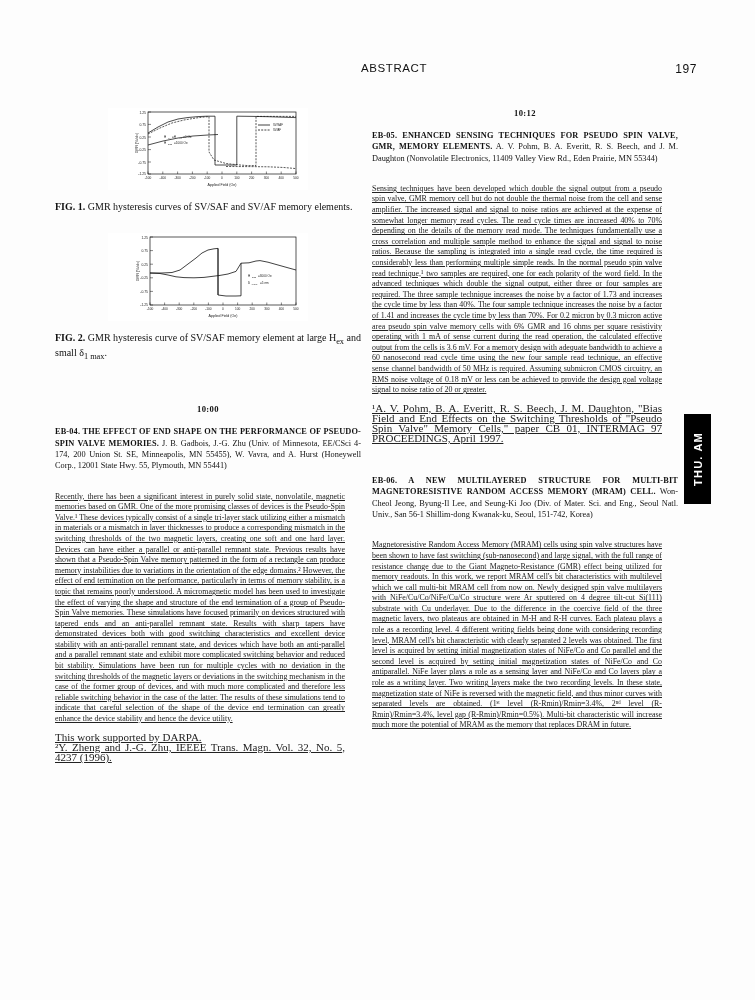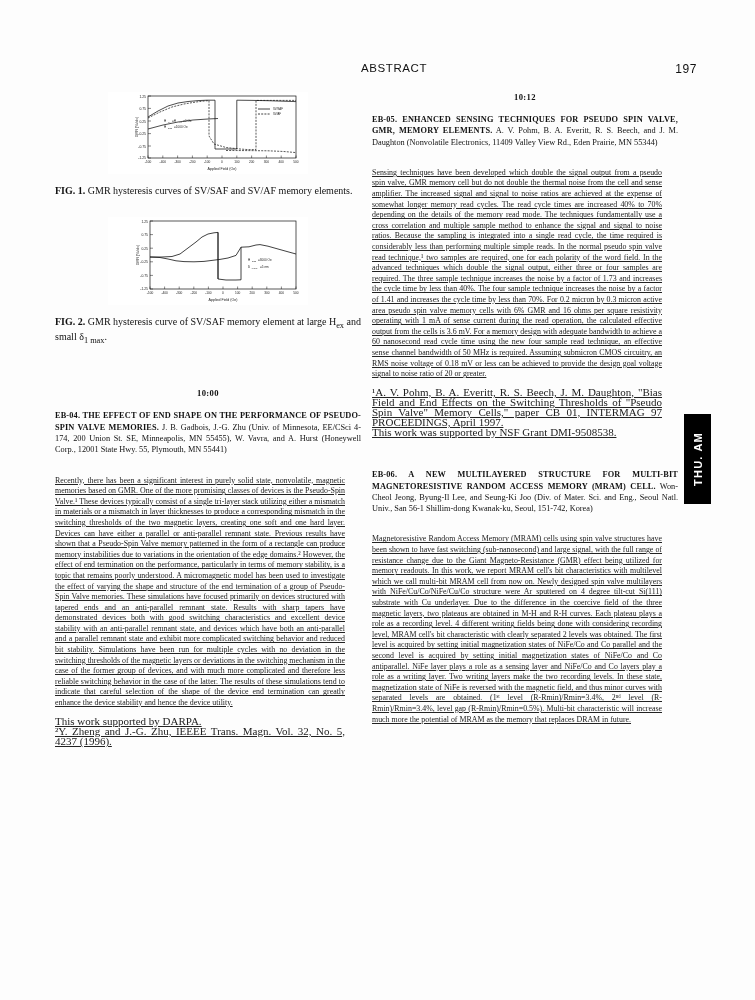--- a/index.html
+++ b/index.html
@@ -42,21 +42,21 @@
   .running-head .rh-page {
     position: absolute;
     right: 0;
     top: 0;
     font-size: 12px;
   }
 
   
   .col {
     position: absolute;
-    top: 92px;
+    top: 108px;
     width: 306px;
   }
   .col-left  { left: 55px; }
   .col-right { left: 372px; }
 
   
   p {
     margin: 0 16px 0 0;
     font-size: 7.9px;
     line-height: 10.6px;
@@ -337,21 +337,20 @@
 
     <div class="time-slot">10:12</div>
     <div class="gap-m"></div>
     <div class="abstract-head">
       <span class="title">EB-05. ENHANCED SENSING TECHNIQUES FOR PSEUDO SPIN VALVE, GMR, MEMORY ELEMENTS.</span><span class="authors">  A. V. Pohm, B. A. Everitt, R. S. Beech, and J. M. Daughton </span><span class="affil"> (Nonvolatile Electronics, 11409 Valley View Rd., Eden Prairie, MN 55344)</span>
     </div>
     <div class="gap-l"></div>
     <p class="body">Sensing techniques have been developed which double the signal output from a pseudo spin valve, GMR memory cell but do not double the thermal noise from the cell and sense amplifier. The increased signal and signal to noise ratios are achieved at the expense of somewhat longer memory read cycles. The read cycle times are increased 40% to 70% depending on the details of the memory read mode. The techniques fundamentally use a cross correlation and multiple sample method to enhance the signal and signal to noise ratios. Because the sampling is integrated into a single read cycle, the time required is considerably less than performing multiple simple reads. In the normal pseudo spin valve read technique,¹ two samples are required, one for each polarity of the word field. In the advanced techniques which double the signal output, either three or four samples are required. The three sample technique increases the noise by a factor of 1.73 and increases the cycle time by less than 40%. The four sample technique increases the noise by a factor of 1.41 and increases the cycle time by less than 70%. For 0.2 micron by 0.3 micron active area pseudo spin valve memory cells with 6% GMR and 16 ohms per square resistivity operating with 1 mA of sense current during the read operation, the calculated effective output from the cells is 3.6 mV. For a memory design with adequate bandwidth to achieve a 60 nanosecond read cycle time using the new four sample read technique, an effective sense channel bandwidth of 50 MHz is required. Assuming submicron CMOS circuitry, an RMS noise voltage of 0.18 mV or less can be achieved to provide the design goal voltage signal to noise ratio of 20 or greater.</p>
     <div class="gap-s"></div>
     <p class="footnote">¹A. V. Pohm, B. A. Everitt, R. S. Beech, J. M. Daughton, "Bias Field and End Effects on the Switching Thresholds of "Pseudo Spin Valve" Memory Cells," paper CB 01, INTERMAG 97 PROCEEDINGS, April 1997.</p>
-    <p class="footnote">This work was supported by NSF Grant DMI-9508538.</p>
 
     <div class="gap-l"></div>
 
     <div class="gap-m"></div>
     <div class="abstract-head">
       <span class="title">EB-06. A NEW MULTILAYERED STRUCTURE FOR MULTI-BIT MAGNETORESISTIVE RANDOM ACCESS MEMORY (MRAM) CELL.</span><span class="authors">  Won-Cheol Jeong, Byung-Il Lee, and Seung-Ki Joo </span><span class="affil"> (Div. of Mater. Sci. and Eng., Seoul Natl. Univ., San 56-1 Shillim-dong Kwanak-ku, Seoul, 151-742, Korea)</span>
     </div>
     <div class="gap-l"></div>
     <p class="body">Magnetoresistive Random Access Memory (MRAM) cells using spin valve structures have been shown to have fast switching (sub-nanosecond) and large signal, with the full range of resistance change due to the Giant Magneto-Resistance (GMR) effect being utilized for memory readouts. In this work, we report MRAM cell's bit characteristics with multilevel which we call multi-bit MRAM cell from now on. Newly designed spin valve multilayers with NiFe/Cu/Co/NiFe/Cu/Co structure were Ar sputtered on 4 degree tilt-cut Si(111) substrate with Cu underlayer. Due to the difference in the coercive field of the three magnetic layers, two plateaus are obtained in M-H and R-H curves. Each plateau plays a role as a recording level. 4 different writing fields being done with considering recording level, MRAM cell's bit characteristic with clearly separated 2 levels was obtained. The first level is acquired by setting initial magnetization states of NiFe/Co and Co parallel and the second level is acquired by setting initial magnetization states of NiFe/Co and Co antiparallel. NiFe layer plays a role as a sensing layer and NiFe/Co and Co layers play a role as a writing layer. Two writing layers make the two recording levels. In these state, magnetization state of NiFe is reversed with the magnetic field, and thus minor curves with separated levels are obtained. (1ˢᵗ level (R-Rmin)/Rmin=3.4%, 2ⁿᵈ level (R-Rmin)/Rmin=3.4%, level gap (R-Rmin)/Rmin=0.5%). Multi-bit characteristic will increase much more the potential of MRAM as the memory that replaces DRAM in future.</p>
 

